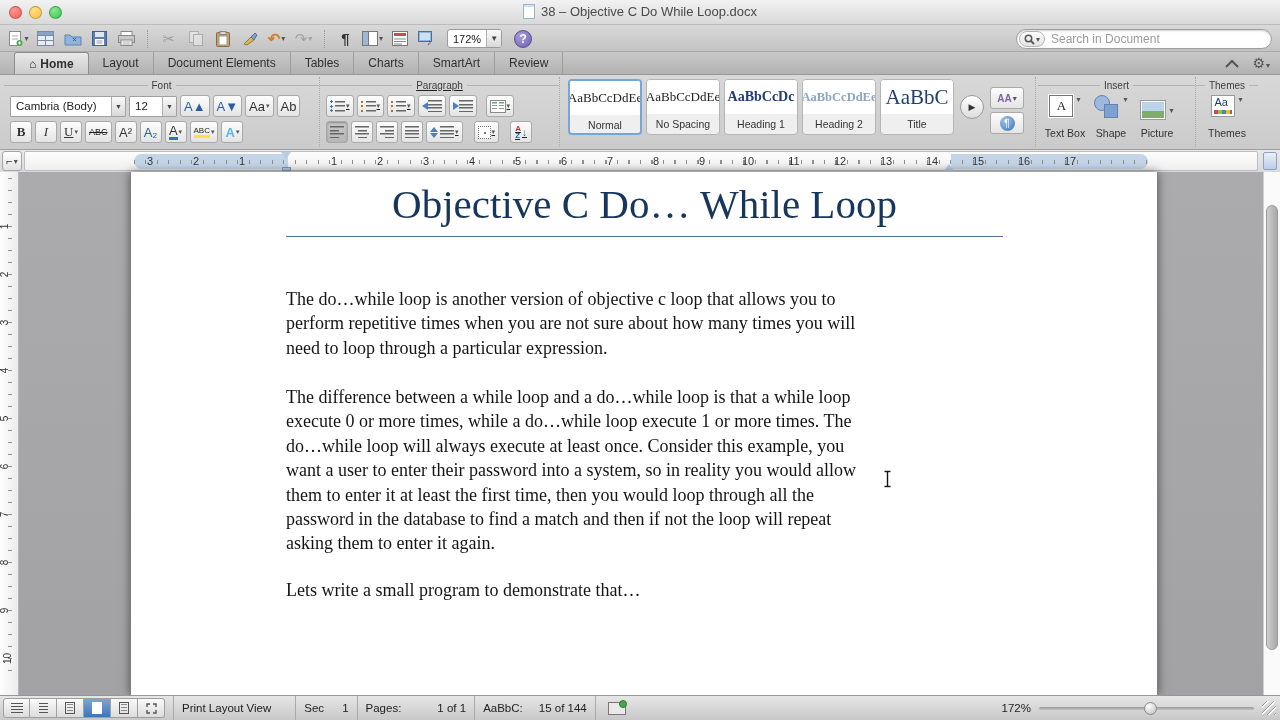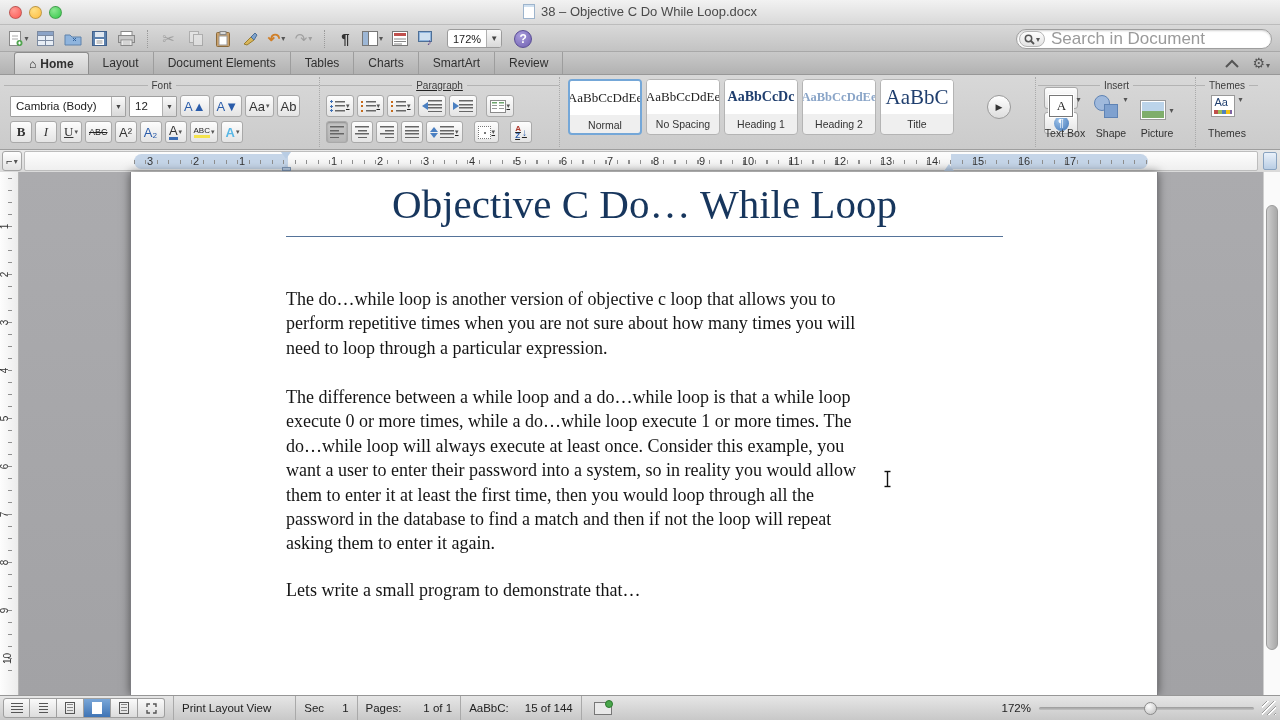--- a/index.html
+++ b/index.html
@@ -33,21 +33,21 @@
   #zoom-combo .zval { font-size:11px; padding:0 5px; }
   #zoom-combo .zarr { width:15px; height:19px; background:linear-gradient(#fbfbfb,#d7d7d7);
     border-left:1px solid #b0b0b0; font-size:8px; color:#444; display:flex; align-items:center; justify-content:center; }
   #help-btn { width:18px; height:18px; border-radius:50%; margin-left:10px;
     background:radial-gradient(circle at 35% 30%, #a99ddc, #6f5fb0); color:#fff; font-size:12px; font-weight:bold;
     display:flex; align-items:center; justify-content:center; border:1px solid #5a4d96; }
   #search-wrap { right:8px; top:29px; width:256px; height:20px; background:#fff; border:1px solid #9e9e9e;
     border-radius:10px; display:flex; align-items:center; box-shadow:inset 0 1px 2px rgba(0,0,0,.18); }
   #search-mag { display:flex; align-items:center; height:16px; border:1px solid #b5b5b5; border-radius:8px;
     background:linear-gradient(#fdfdfd,#e3e3e3); margin-left:2px; padding:0 4px; }
-  #search-input { border:0; outline:0; flex:1; font-size:17px; color:#444; padding:8px 6px; background:transparent; }
+  #search-input { border:0; outline:0; flex:1; font-size:12px; color:#444; padding:8px 6px; background:transparent; }
   #search-input::placeholder { color:#9a9a9a; }
 
   
   #tabbar { left:0; top:52px; width:1280px; height:23px;
     background:linear-gradient(#c9c9c9,#b2b2b2); border-bottom:1px solid #989898; display:flex; align-items:flex-end; }
   .rtab { height:22px; padding:0 14px; display:flex; align-items:center; gap:4px;
     font-size:12px; color:#303030; border-right:1px solid #9d9d9d; }
   .rtab:first-child { border-left:1px solid #9d9d9d; margin-left:14px; }
   .rtab.active { background:linear-gradient(#e9e9e9,#cccccc); border-radius:3px 3px 0 0;
     border:1px solid #8d8d8d; border-bottom:none; font-weight:bold; }
@@ -518,21 +518,21 @@
               <span class="sort-a">A</span>
               <span class="sort-z">Z</span>
             </span>
           <span style="color:#2a5caa;font-size:10px">↓</span>
         </span>
       </div>
     </div>
   </div>
 
   <div class="rgroup" style="left:562px;width:474px;">
-    <div style="display:flex; padding:2px 0 16px 6px;gap:27px;">
+    <div style="display:flex; padding:2px 0 16px 6px;">
       <div style="display:flex; gap:4px;">
         <div class="scard selected">
           <div class="spreview">AaBbCcDdEe</div>
           <div class="sname">Normal</div>
         </div>
         <div class="scard">
           <div class="spreview">AaBbCcDdEe</div>
           <div class="sname">No Spacing</div>
         </div>
         <div class="scard">
@@ -720,21 +720,21 @@
         <path d="M1 4 V1 h3 M7 1 h3 v3 M10 7 v3 h-3 M4 10 H1 V7" fill="none" stroke="#555" stroke-width="1.4"></path>
       </svg>
   </div>
   <div class="sb-sep"></div>
   <span class="sb-text">Print Layout View</span>
   <div class="sb-sep" style="margin-left:24px"></div>
   <span class="sb-text">Sec</span>
   <span class="sb-text" style="margin-left:18px">1</span>
   <div class="sb-sep"></div>
   <span class="sb-text">Pages:</span>
-  <span class="sb-text" style="margin-left:22px">1 of 1</span>
+  <span class="sb-text" style="margin-left:36px">1 of 1</span>
   <div class="sb-sep"></div>
   <span class="sb-text">AaBbC:</span>
   <span class="sb-text" style="margin-left:16px">15 of 144</span>
   <div class="sb-sep"></div>
   <div id="spell-ico"></div>
   <div id="sb-zoom">
     <span class="sb-text">172%</span>
     <div id="zoom-slider">
       <div id="zoom-thumb"></div>
     </div>

